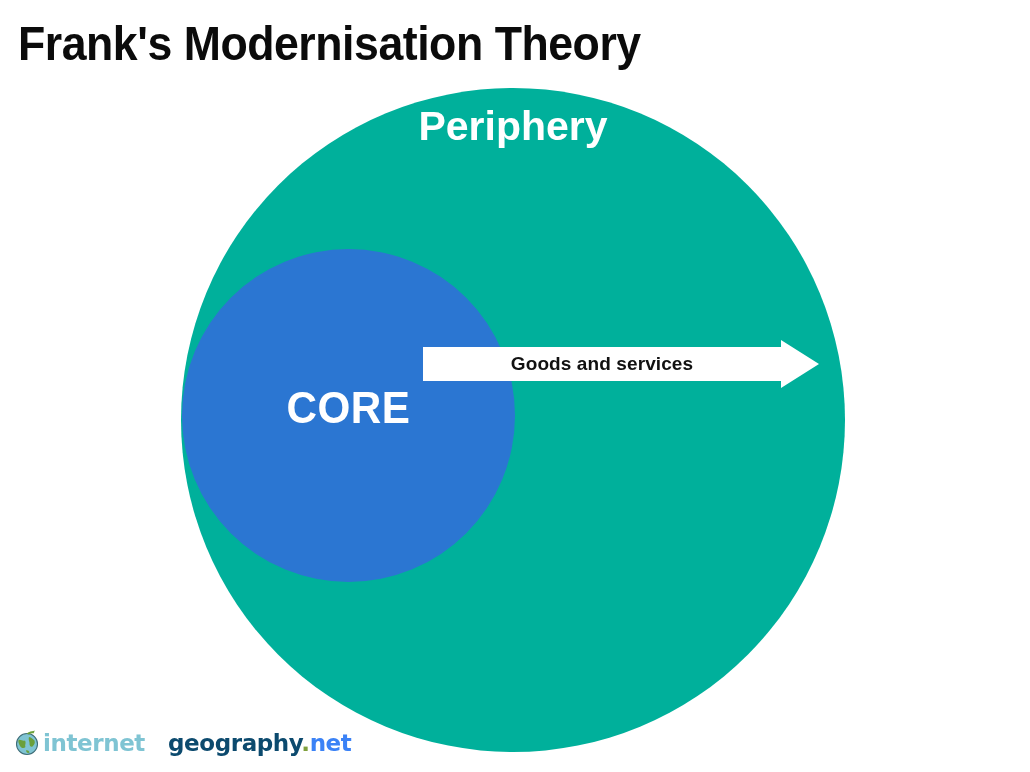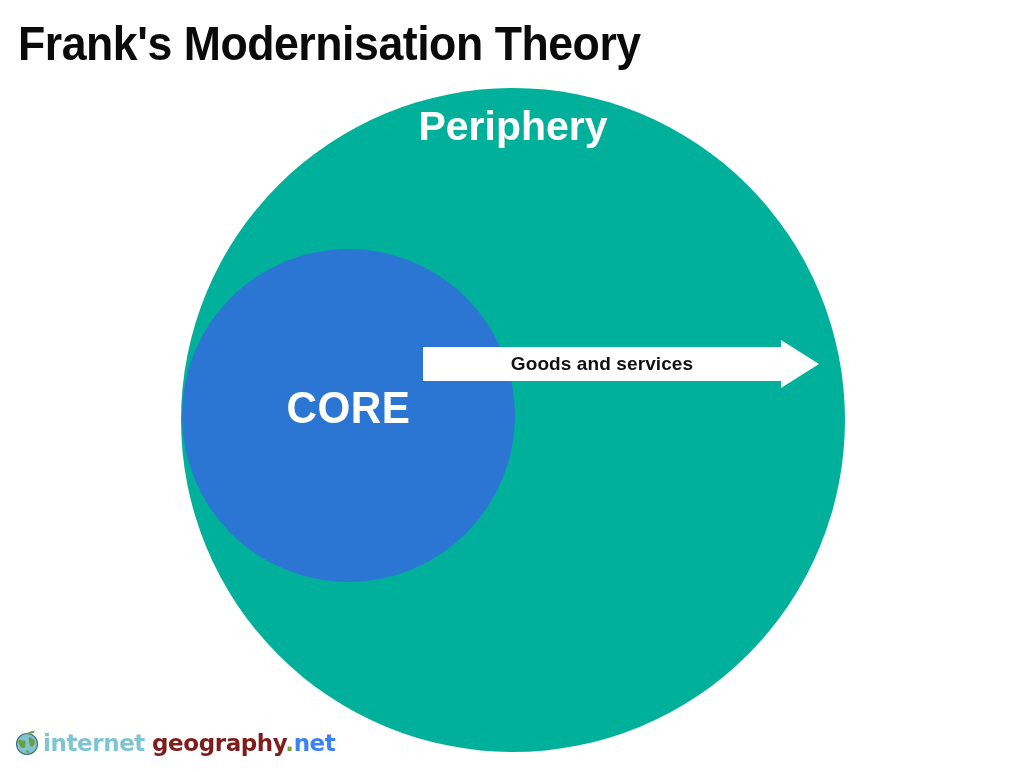--- a/index.html
+++ b/index.html
@@ -152,21 +152,21 @@
     margin-right: 3px;
   }
   #site-logo .logo-text {
     font-family: "DejaVu Sans", sans-serif;
     font-weight: bold;
     font-size: 23px;
     line-height: 26px;
     letter-spacing: -0.4px;
   }
   #site-logo .logo-internet { color: #7fc4d3; }
-  #site-logo .logo-geography { color: #7f1d1d; }
+  #site-logo .logo-geography { color: #0c4a6e; margin-left: 16px; }
   #site-logo .logo-dot { color: #7fa03c; }
   #site-logo .logo-net { color: #3b82f6; }
 </style>
 </head>
 <body>
 
 <div id="stage">
 
   <div id="page-title">Frank's Modernisation Theory</div>
 

